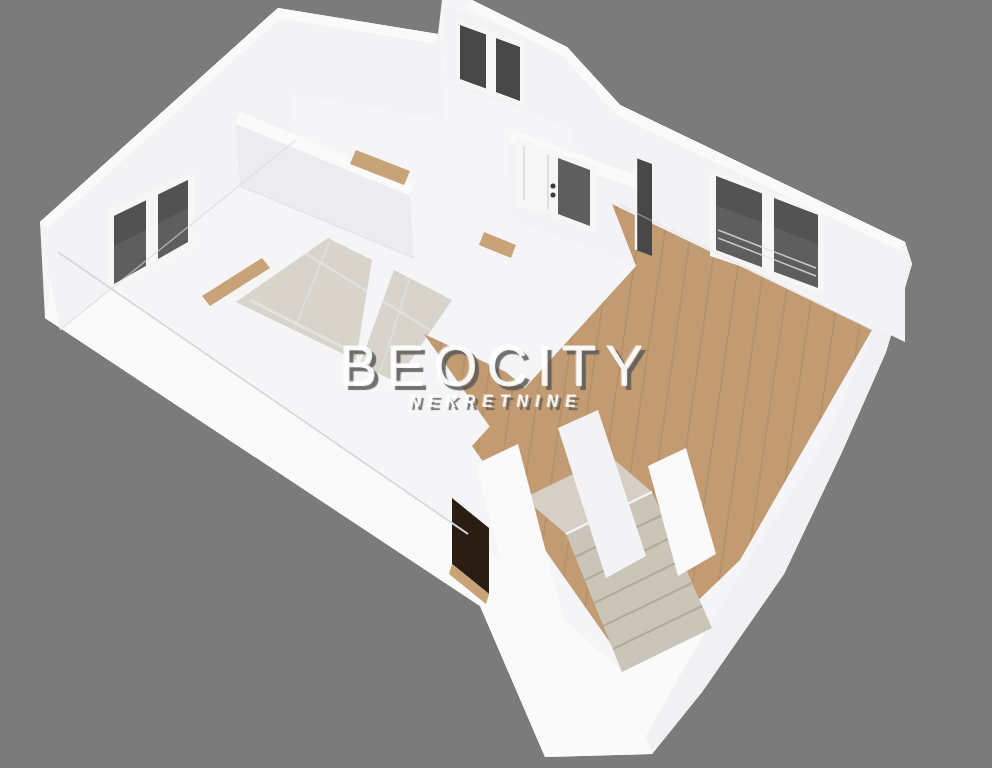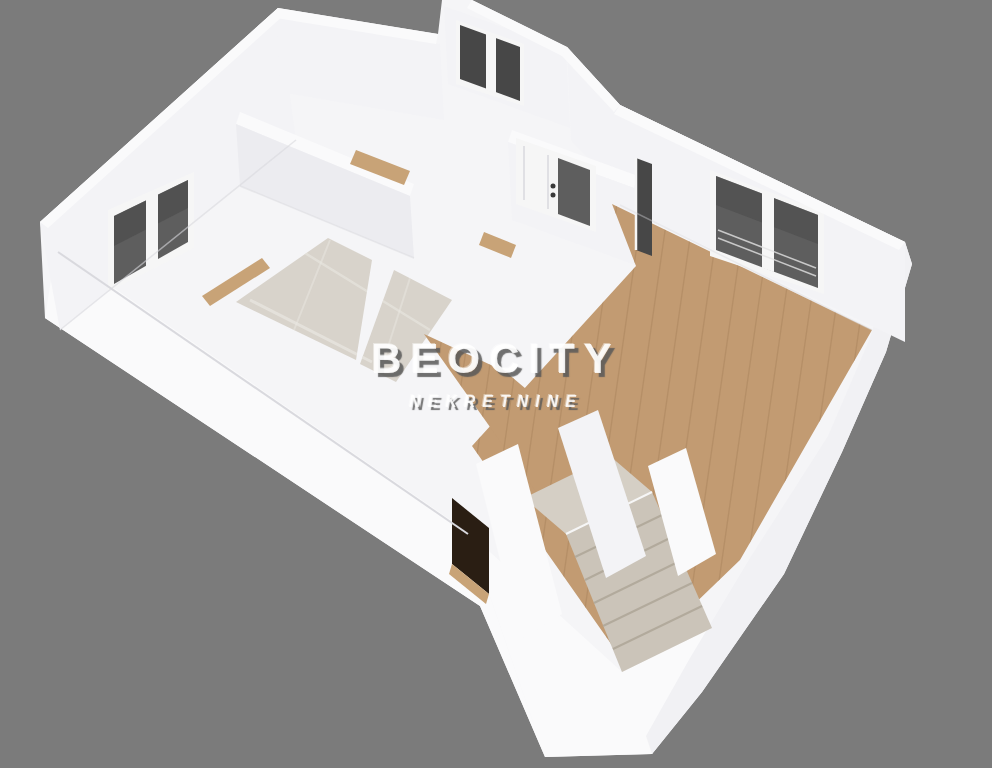--- a/index.html
+++ b/index.html
@@ -32,21 +32,21 @@
   .s-vein{stroke:var(--c-tile-vein);fill:none}
   .s-frame{stroke:var(--c-frame);fill:none}
   .s-rail{stroke:#e2e2e2;fill:none}
 
   .watermark{
     position:absolute;left:0;width:100%;text-align:center;
     pointer-events:none;user-select:none;
   }
   .wm-brand{
     top:338px;
-    font-weight:700;font-size:42px;line-height:1;letter-spacing:9px;
+    font-weight:400;font-size:57px;line-height:1;letter-spacing:9px;
     color:var(--c-watermark-fill);
     text-shadow:-1px -1px 0 rgba(255,255,255,0.45),
                  4px 4px 1px var(--c-watermark-shadow);
   }
   .wm-sub{
     top:394px;
     font-weight:700;font-style:italic;font-size:16px;line-height:1;letter-spacing:7px;
     color:var(--c-watermark-fill);
     text-shadow:-1px -1px 0 rgba(255,255,255,0.4),
                  3px 3px 1px var(--c-watermark-shadow);

